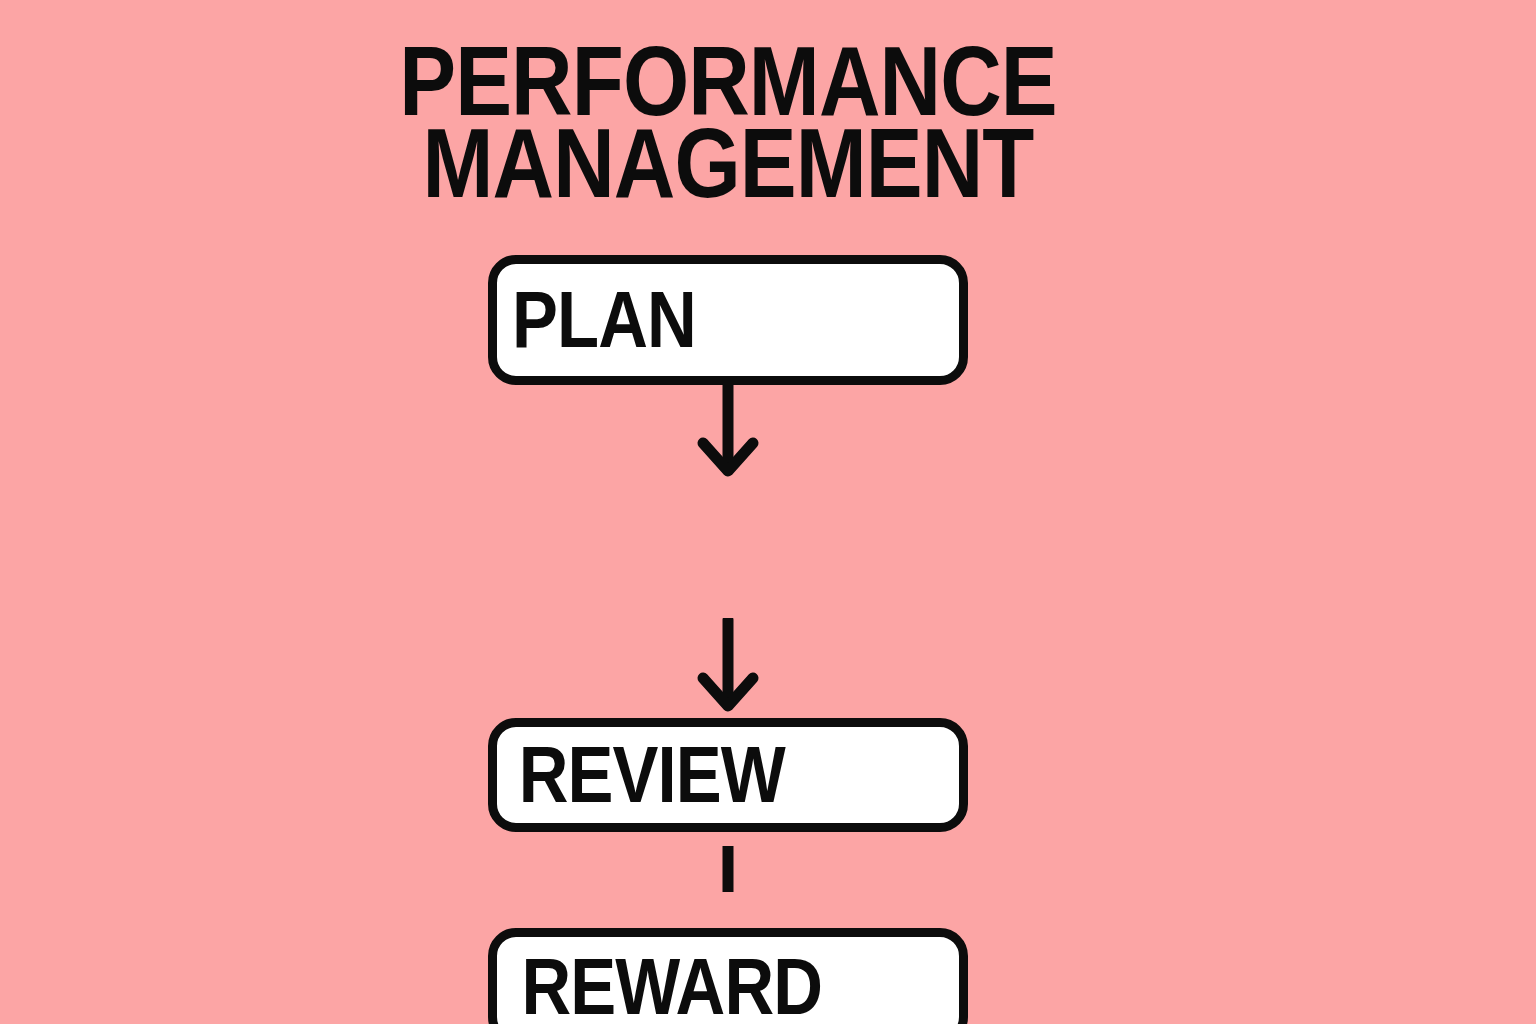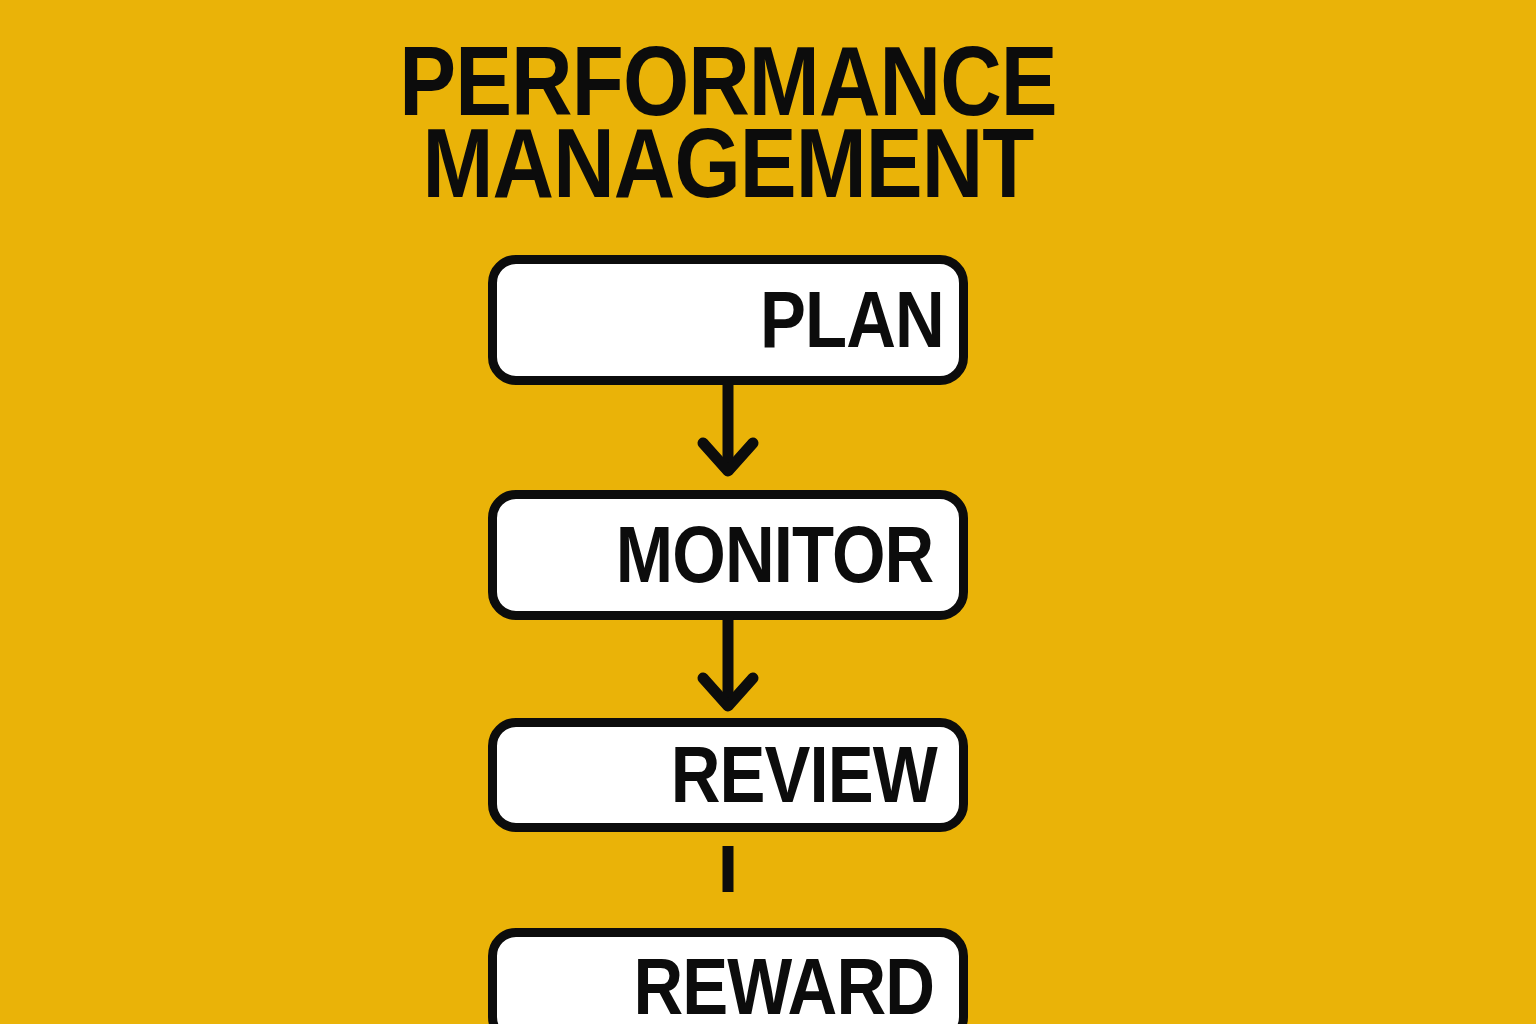--- a/index.html
+++ b/index.html
@@ -6,21 +6,21 @@
   html, body { width: 1536px; height: 1024px; overflow: hidden; }
   body {
     background: #ffffff;
     font-family: "Liberation Sans", sans-serif;
     position: relative;
   }
   .canvas {
     position: absolute;
     left: 0; top: 0;
     width: 1536px; height: 1024px;
-    background: #eab308;
+    background: #fca5a5;
   }
   
   .flow-column {
     position: absolute;
     left: 488px;
     top: 0;
     width: 480px;
     height: 1024px;
   }
   .diagram-title {
@@ -39,21 +39,21 @@
   }
   .flow-box {
     position: absolute;
     left: 0;
     width: 480px;
     border: 9px solid #0c0c0c;
     border-radius: 28px;
     background: #ffffff;
     display: flex;
     align-items: center;
-    justify-content: flex-end;
+    justify-content: flex-start;
   }
   .flow-box .box-label {
     font-size: 80px;
     font-weight: 700;
     color: #0c0c0c;
     letter-spacing: -1px;
     transform: scaleX(0.86);
     transform-origin: center center;
     white-space: nowrap;
   }
@@ -84,23 +84,20 @@
 
     <div class="flow-box box-plan">
       <span class="box-label">PLAN</span>
     </div>
 
     <svg class="connector conn-1" width="76" height="96" viewBox="0 0 76 96">
       <line x1="38" y1="2" x2="38" y2="86" stroke="#0c0c0c" stroke-width="11" stroke-linecap="round"></line>
       <polyline points="13,60 38,88 63,60" fill="none" stroke="#0c0c0c" stroke-width="11" stroke-linecap="round" stroke-linejoin="round"></polyline>
     </svg>
 
-    <div class="flow-box box-monitor">
-      <span class="box-label">MONITOR</span>
-    </div>
 
     <svg class="connector conn-2" width="76" height="96" viewBox="0 0 76 96">
       <line x1="38" y1="2" x2="38" y2="86" stroke="#0c0c0c" stroke-width="11" stroke-linecap="round"></line>
       <polyline points="13,60 38,88 63,60" fill="none" stroke="#0c0c0c" stroke-width="11" stroke-linecap="round" stroke-linejoin="round"></polyline>
     </svg>
 
     <div class="flow-box box-review">
       <span class="box-label">REVIEW</span>
     </div>
 

